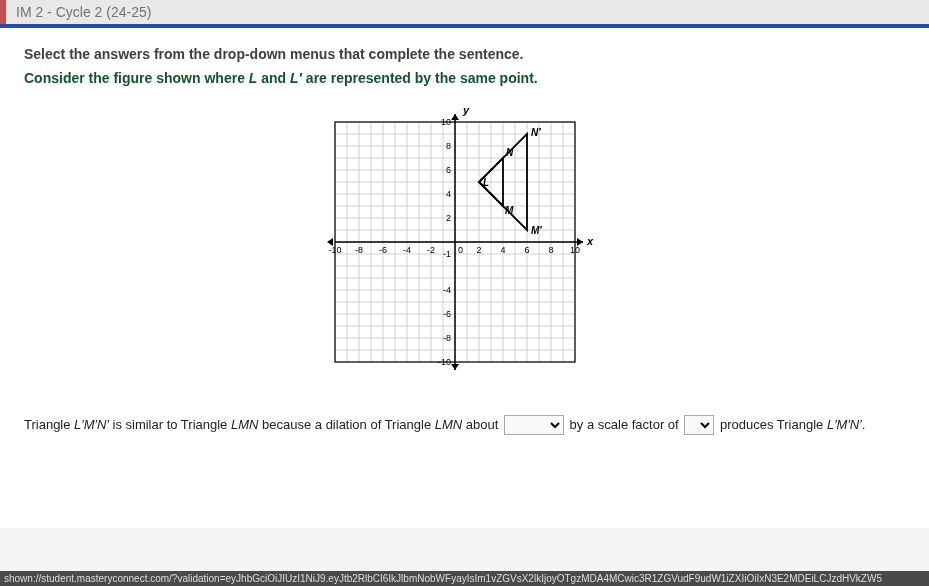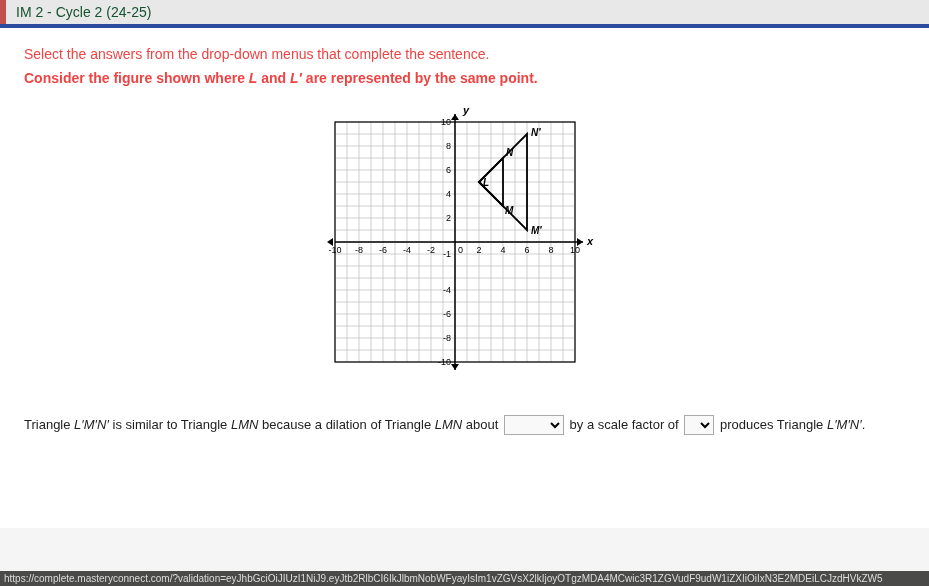--- a/index.html
+++ b/index.html
@@ -9,42 +9,42 @@
       width: 929px;
       height: 586px;
       overflow: hidden;
       position: relative;
     }
     .header-bar {
       background: #e8e8e8;
       border-left: 6px solid #c0504d;
       padding: 4px 10px;
       font-size: 14px;
-      color: #14532d;
+      color: #737373;
     }
     .blue-divider {
       height: 4px;
       background: #2b4c9c;
     }
     .content {
       background: white;
       padding: 18px 24px;
       min-height: 500px;
       position: relative;
     }
     .instruction1 {
       font-size: 14px;
-      font-weight: normal;
-      color: #ef4444;
+      font-weight: bold;
+      color: #404040;
       margin-bottom: 8px;
     }
     .instruction2 {
       font-size: 14px;
       font-weight: bold;
-      color: #ef4444;
+      color: #14532d;
       margin-bottom: 16px;
     }
     .figure-wrap {
       display: flex;
       justify-content: center;
       margin-bottom: 30px;
     }
     .figure {
       position: relative;
       width: 340px;
@@ -204,14 +204,14 @@
       </svg>
     </div>
   </div>
 
   <div class="answer-row">
     <span>Triangle </span><span class="italic">L′M′N′</span><span> is similar to Triangle </span><span class="italic">LMN</span><span> because a dilation of Triangle </span><span class="italic">LMN</span><span> about </span><select><option></option></select><span> by a scale factor of </span><select style="min-width:30px"><option></option></select><span> produces Triangle </span><span class="italic">L′M′N′</span><span>.</span>
   </div>
 </div>
 
 <div class="status-bar">
-  <span>https://complete.masteryconnect.com/?validation=eyJhbGciOiJIUzI1NiJ9.eyJtb2RlbCI6IkJlbmNobWFyayIsIm1vZGVsX2lkIjoyOTgzMDA4MCwic3R1ZGVudF9udW1iZXIiOiIxN3E2MDEiLCJzdHVkZW5</span>
+  <span>shown://student.masteryconnect.com/?validation=eyJhbGciOiJIUzI1NiJ9.eyJtb2RlbCI6IkJlbmNobWFyayIsIm1vZGVsX2lkIjoyOTgzMDA4MCwic3R1ZGVudF9udW1iZXIiOiIxN3E2MDEiLCJzdHVkZW5</span>
 </div>
 
 </body></html>

